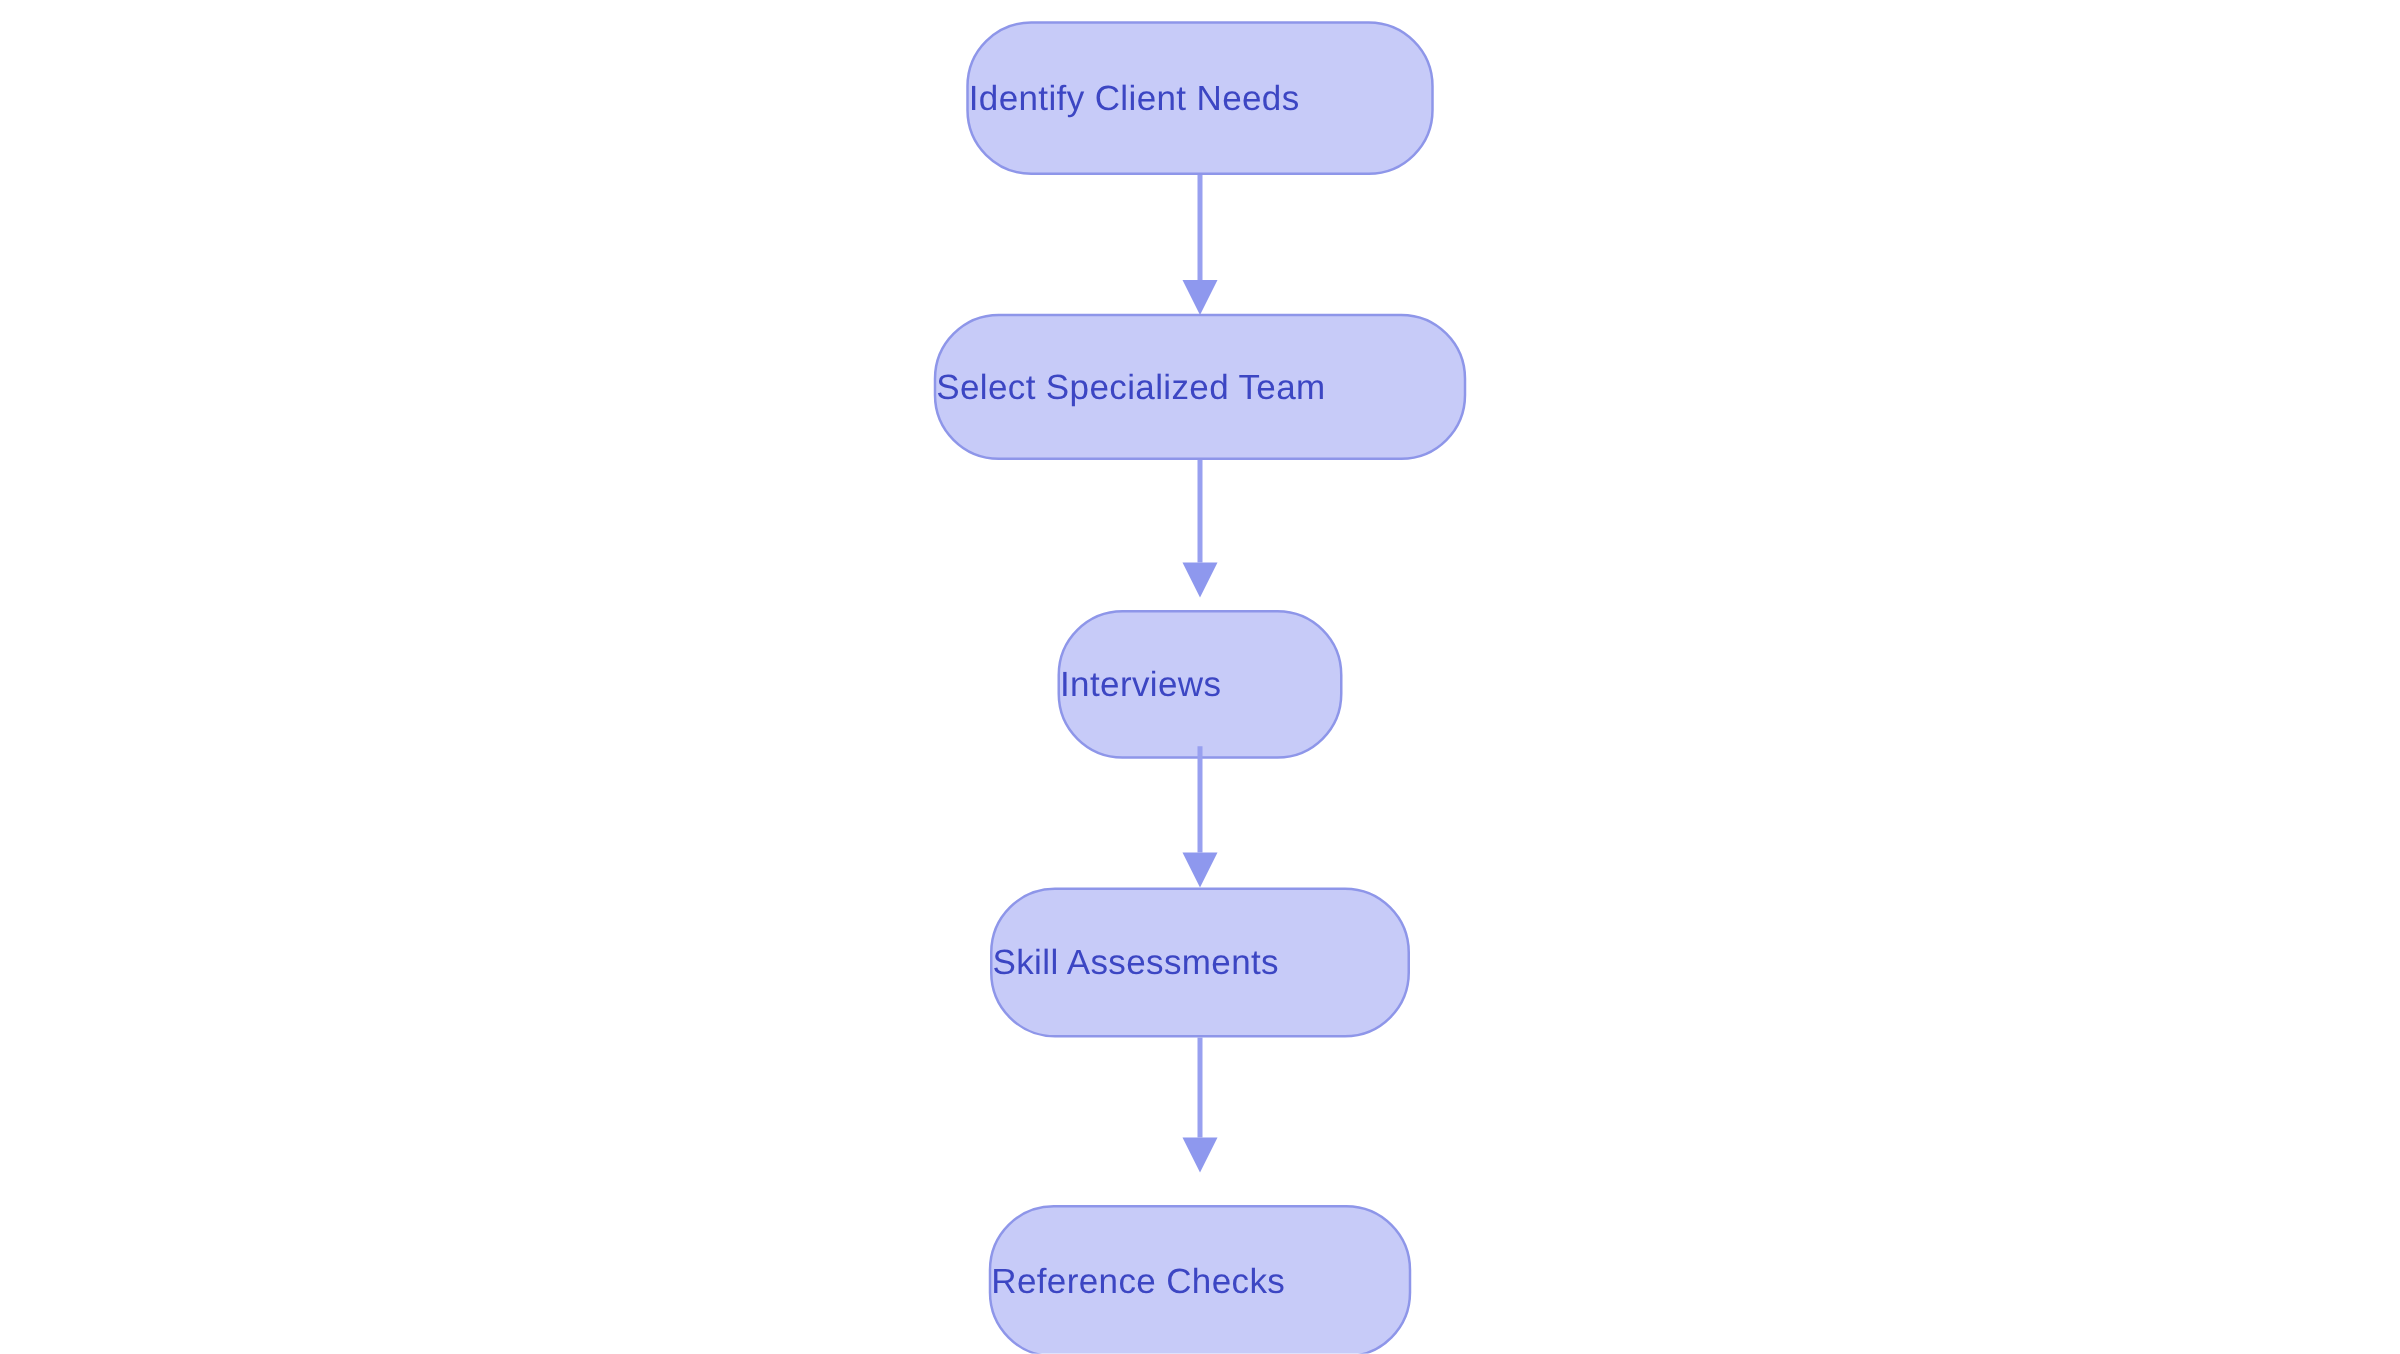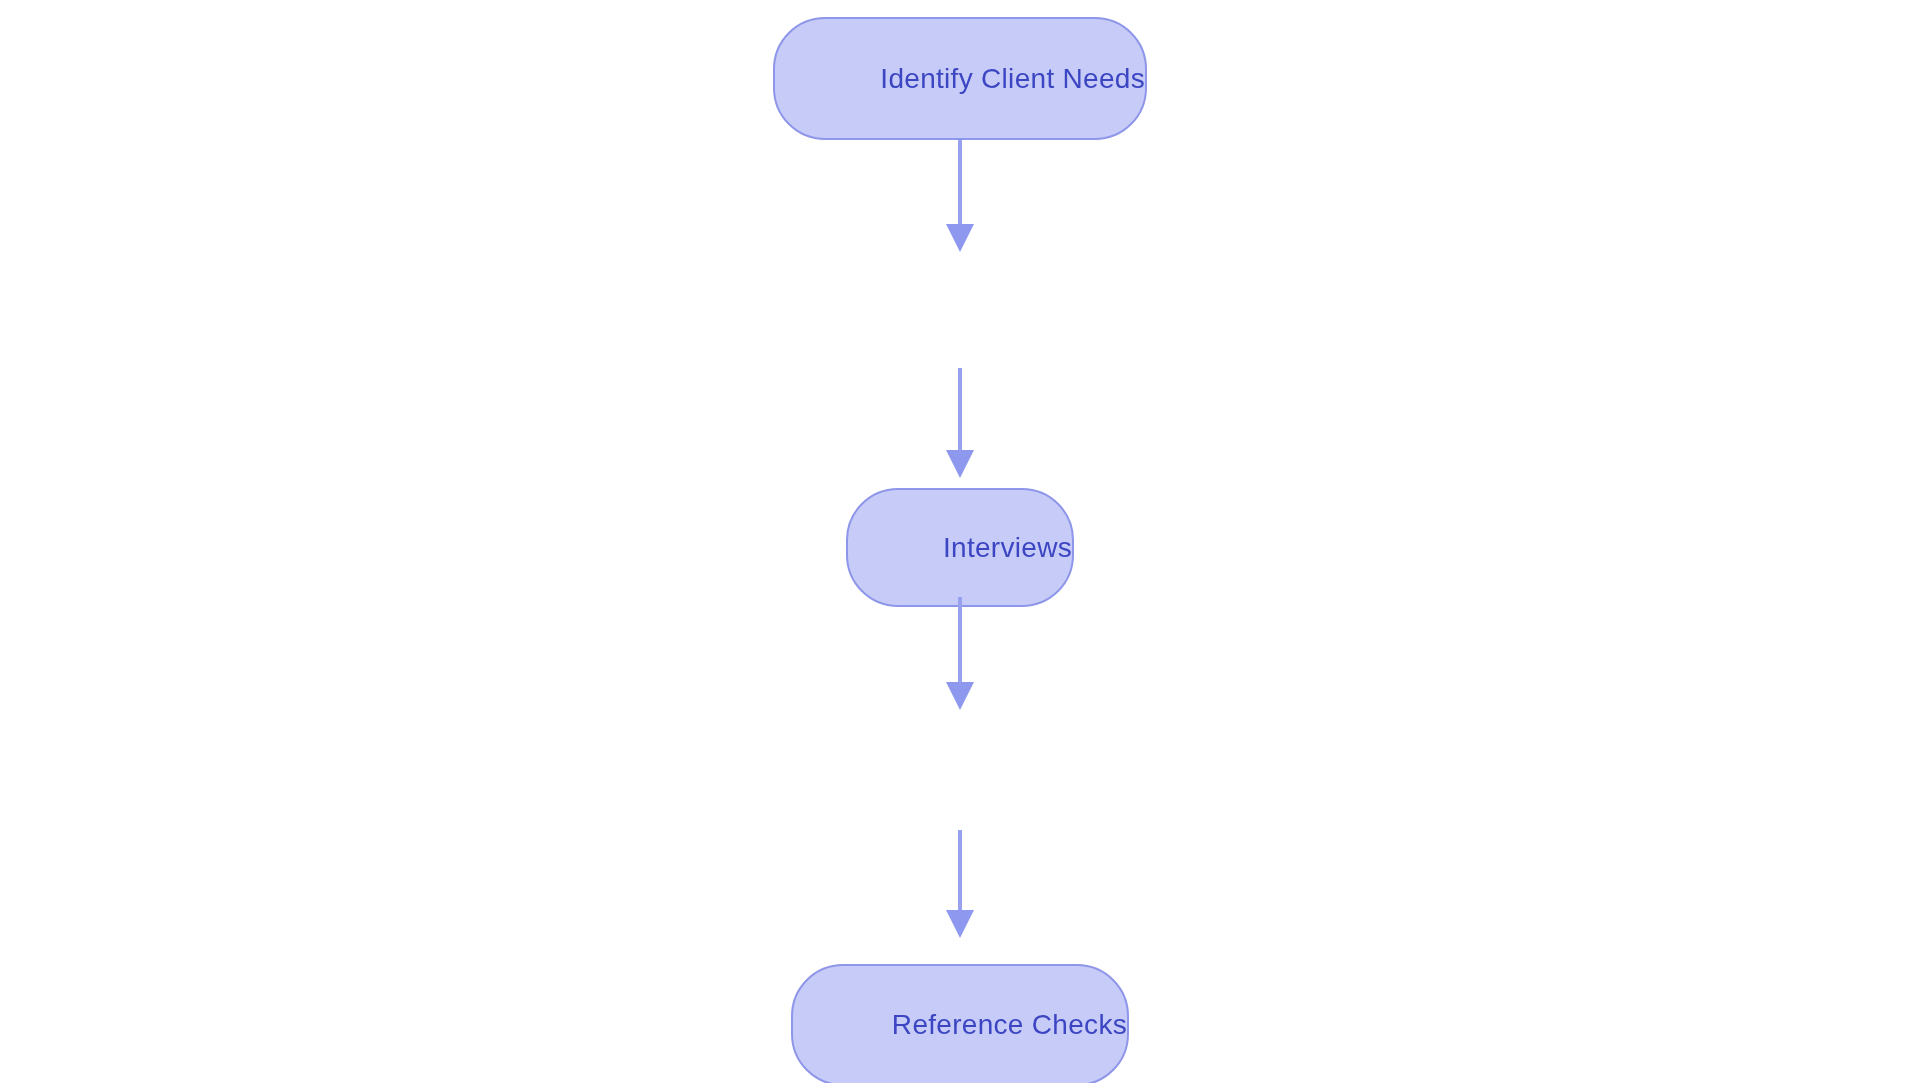--- a/index.html
+++ b/index.html
@@ -15,21 +15,21 @@
     overflow: hidden;
     font-family: "Liberation Sans", "DejaVu Sans", sans-serif;
   }
   .node {
     position: absolute;
     left: 50%;
     transform: translateX(-50%);
     box-sizing: border-box;
     display: flex;
     align-items: center;
-    justify-content: flex-end;
+    justify-content: flex-start;
     background: var(--node-fill, #c7cbf8);
     border: 2px solid var(--node-border, #8e96e9);
     border-radius: 52px;
   }
   .node-label {
     color: var(--node-text, #3c46c3);
     font-size: 28px;
     letter-spacing: 0.3px;
     white-space: nowrap;
   }
@@ -68,31 +68,37 @@
 
 <div class="canvas">
 
   <div class="node n1">
     <span class="node-label">Identify Client Needs</span>
   </div>
 
   <div class="edge-line e1"></div>
   <div class="edge-head e1h"></div>
 
+  <div class="node n2">
+    <span class="node-label">Select Specialized Team</span>
+  </div>
 
   <div class="edge-line e2"></div>
   <div class="edge-head e2h"></div>
 
   <div class="node n3">
     <span class="node-label">Interviews</span>
   </div>
 
   <div class="edge-line e3"></div>
   <div class="edge-head e3h"></div>
 
+  <div class="node n4">
+    <span class="node-label">Skill Assessments</span>
+  </div>
 
   <div class="edge-line e4"></div>
   <div class="edge-head e4h"></div>
 
   <div class="node n5">
     <span class="node-label">Reference Checks</span>
   </div>
 
 </div>
 

